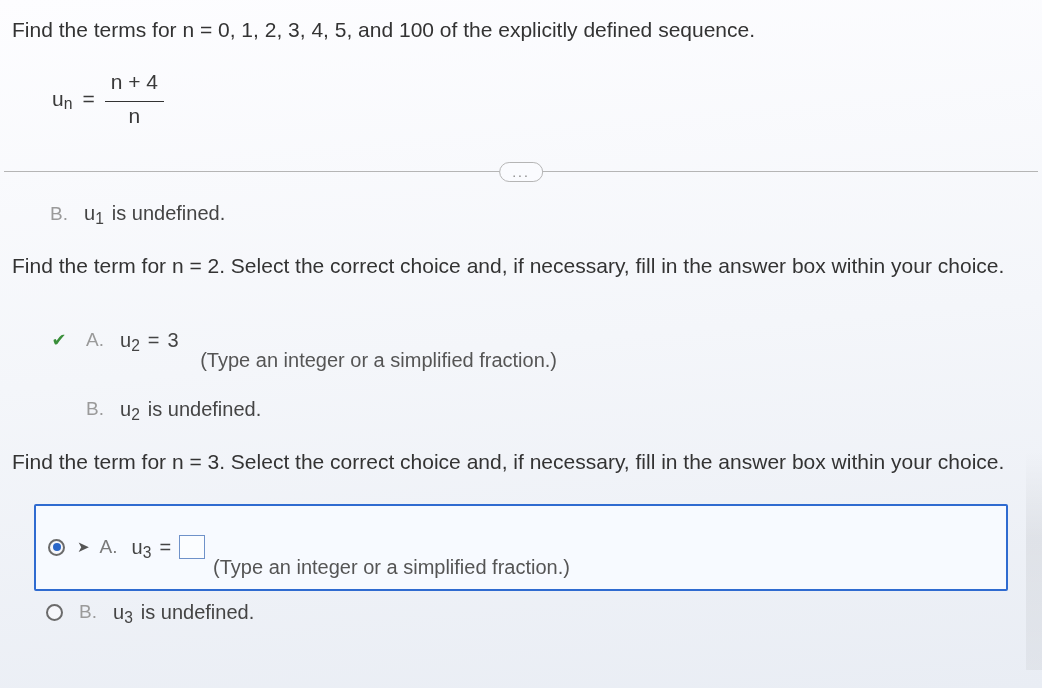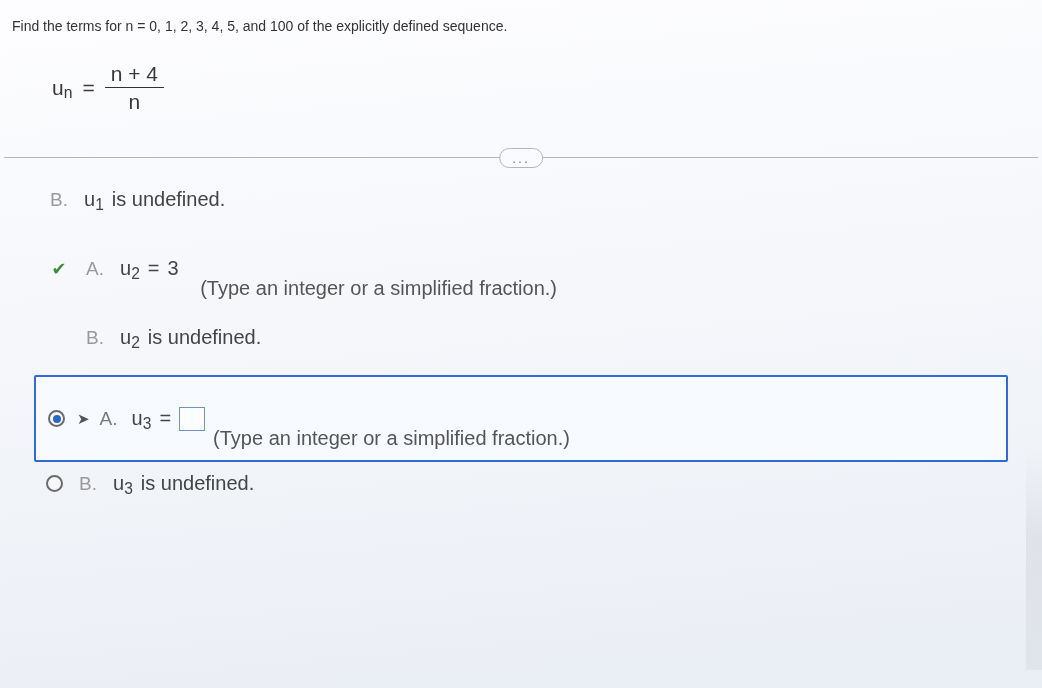--- a/index.html
+++ b/index.html
@@ -8,27 +8,27 @@
     width: 1042px;
     height: 688px;
     background: linear-gradient(175deg, #fdfdff 0%, #f4f6fa 50%, #e9edf4 100%);
     font-family: Arial, Helvetica, sans-serif;
     color: #3a3a3a;
     font-size: 20px;
     position: relative;
     overflow: hidden;
   }
   .content { padding: 18px 4px 0 4px; }
-  .question-text { color: #333; margin: 0 0 28px 8px; font-size: 14px; }
+  .question-text { color: #333; margin: 0 0 28px 8px; font-size: 21px; }
   .formula { margin: 0 0 44px 48px; display: flex; align-items: center; gap: 10px; font-size: 21px; }
   .lhs { display: inline-flex; align-items: baseline; }
   .lhs .var { }
   .lhs .sub { font-size: 0.75em; vertical-align: sub; position: relative; top: 3px; }
   .frac { display: inline-flex; flex-direction: column; align-items: center; line-height: 1.1; }
-  .frac .num { border-bottom: 1.5px solid #333; padding: 0 6px 2px 6px; }
+  .frac .num { border-bottom: 1.5px solid #333; padding: 0 6px 8px 6px; }
   .frac .den { padding: 2px 6px 0 6px; }
   .hr-wrap { position: relative; margin: 0 0 30px 0; }
   .hr-line { border: none; border-top: 1px solid #b5b5b5; margin: 0; }
   .hr-pill {
     position: absolute; left: 50%; top: 50%; transform: translate(-50%, -50%);
     background: #fafbfe; border: 1px solid #b5b5b5; border-radius: 999px;
     padding: 1px 12px; color: #888; letter-spacing: 2px; font-size: 14px;
   }
   .choice-row { display: flex; align-items: center; gap: 14px; margin: 0 0 26px 44px; }
   .choice-letter { color: #9a9a9a; font-size: 19px; width: 22px; text-align: center; }
@@ -87,20 +87,21 @@
     <span class="choice-letter">B.</span>
     <span class="choice-body">
       <span class="sub-term">
         <span>u</span>
           <span class="s">1</span>
       </span>
       <span>is undefined.</span>
     </span>
   </div>
 
+  <div class="prompt">Find the term for n = 2. Select the correct choice and, if necessary, fill in the answer box within your choice.</div>
 
   <div class="choice-row">
     <span class="check-icon">✔</span>
     <span class="choice-letter">A.</span>
     <span class="choice-body">
       <span class="sub-term">
         <span>u</span>
           <span class="s">2</span>
       </span>
       <span>=</span>
@@ -114,20 +115,21 @@
     <span class="choice-letter">B.</span>
     <span class="choice-body">
       <span class="sub-term">
         <span>u</span>
           <span class="s">2</span>
       </span>
       <span>is undefined.</span>
     </span>
   </div>
 
+  <div class="prompt">Find the term for n = 3. Select the correct choice and, if necessary, fill in the answer box within your choice.</div>
 
   <div class="active-box">
     <span class="radio selected"></span>
     <span class="cursor-icon">➤</span>
     <span class="choice-letter">A.</span>
     <span class="choice-body">
       <span class="sub-term">
         <span>u</span>
           <span class="s">3</span>
       </span>

